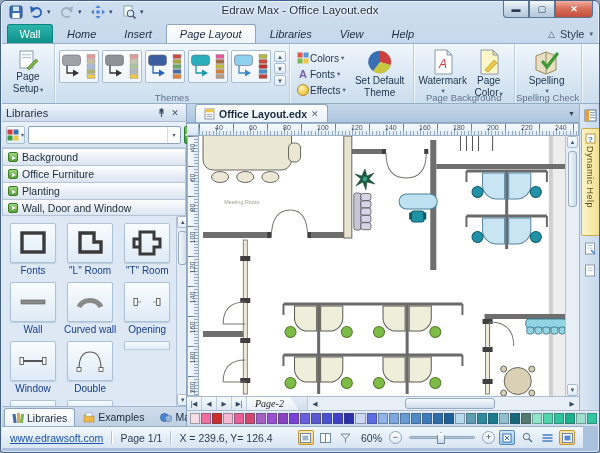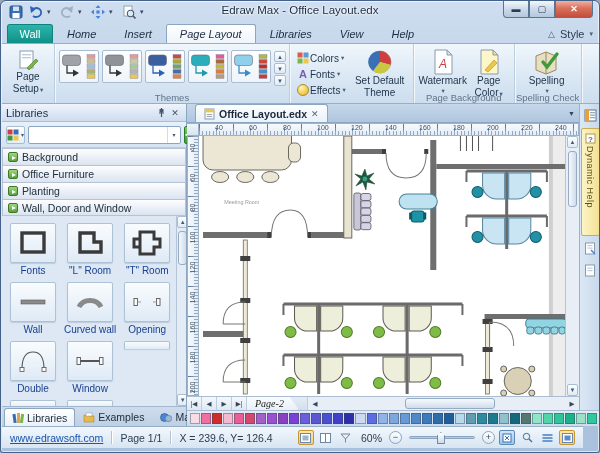--- a/index.html
+++ b/index.html
@@ -444,36 +444,36 @@
                 <rect x="7" y="11.5" width="3.4" height="7" fill="#fff" stroke="#555" stroke-width=".9"></rect>
                 <rect x="29.6" y="11.5" width="3.4" height="7" fill="#fff" stroke="#555" stroke-width=".9"></rect>
                 <path d="M10.4,15 H14 M26,15 H29.6" stroke="#999" stroke-width="1"></path>
               </svg>
             </div>
           <div class="shape-label">Opening</div>
         </div>
         <div class="shape-cell">
           <div class="shape-icon">
               <svg class="svg-ico" width="40" height="30" viewBox="0 0 40 30">
+                <rect x="7" y="11.5" width="3.4" height="7" fill="#fff" stroke="#555" stroke-width=".9"></rect>
+                <rect x="29.6" y="11.5" width="3.4" height="7" fill="#fff" stroke="#555" stroke-width=".9"></rect>
+                <path d="M10.4,15 H29.6" stroke="#555" stroke-width="2"></path>
+              </svg>
+            </div>
+          <div class="shape-label">Window</div>
+        </div>
+        <div class="shape-cell">
+          <div class="shape-icon">
+              <svg class="svg-ico" width="40" height="30" viewBox="0 0 40 30">
                 <path d="M9,23 Q9,6 20,6 M31,23 Q31,6 20,6" fill="none" stroke="#555" stroke-width="1.1"></path>
                 <rect x="7" y="21.5" width="4" height="4" fill="#fff" stroke="#555" stroke-width=".8"></rect>
                 <rect x="29" y="21.5" width="4" height="4" fill="#fff" stroke="#555" stroke-width=".8"></rect>
               </svg>
             </div>
           <div class="shape-label">Double</div>
-        </div>
-        <div class="shape-cell">
-          <div class="shape-icon">
-              <svg class="svg-ico" width="40" height="30" viewBox="0 0 40 30">
-                <rect x="7" y="11.5" width="3.4" height="7" fill="#fff" stroke="#555" stroke-width=".9"></rect>
-                <rect x="29.6" y="11.5" width="3.4" height="7" fill="#fff" stroke="#555" stroke-width=".9"></rect>
-                <path d="M10.4,15 H29.6" stroke="#555" stroke-width="2"></path>
-              </svg>
-            </div>
-          <div class="shape-label">Window</div>
         </div>
         <div class="shape-cell sliver">
             <div class="shape-icon"></div>
           </div>
         <div class="shape-cell sliver">
             <div class="shape-icon"></div>
           </div>
         <div class="shape-cell sliver">
             <div class="shape-icon"></div>
           </div>

